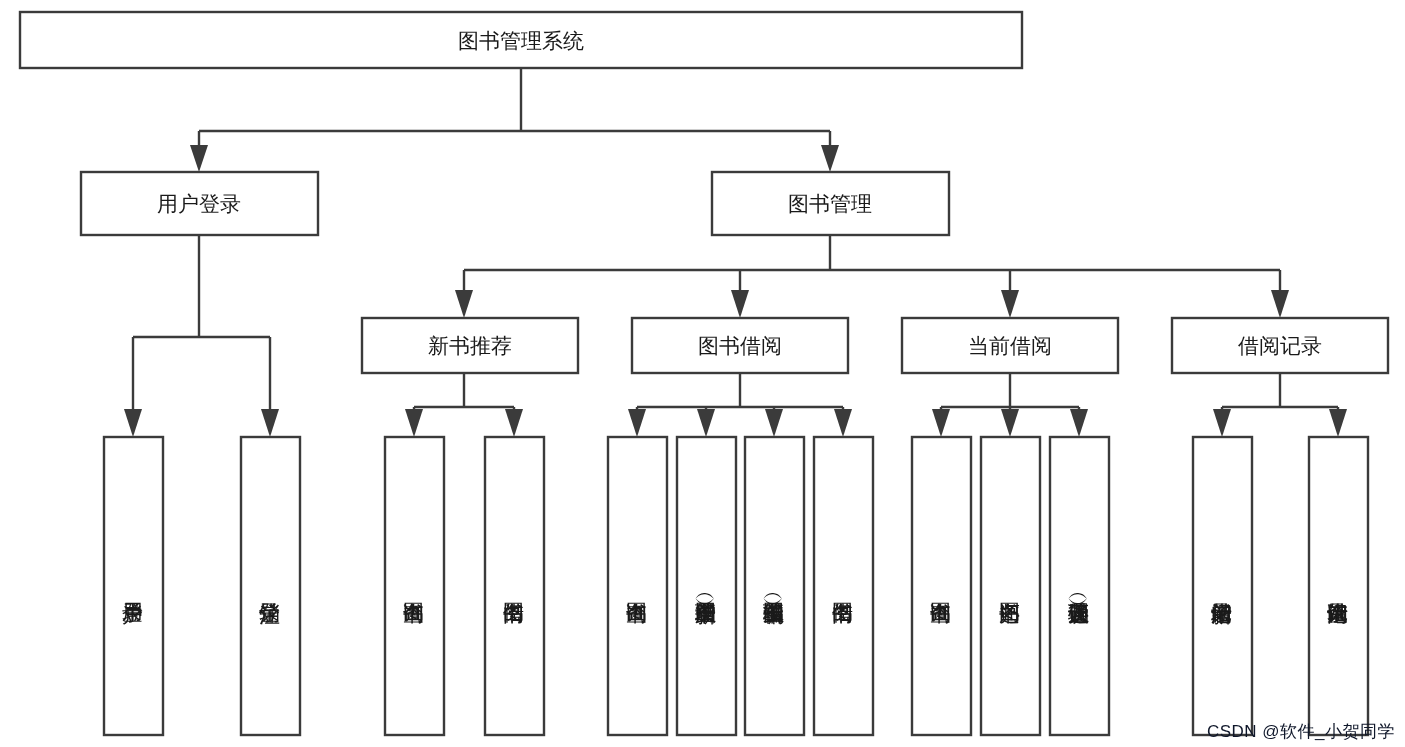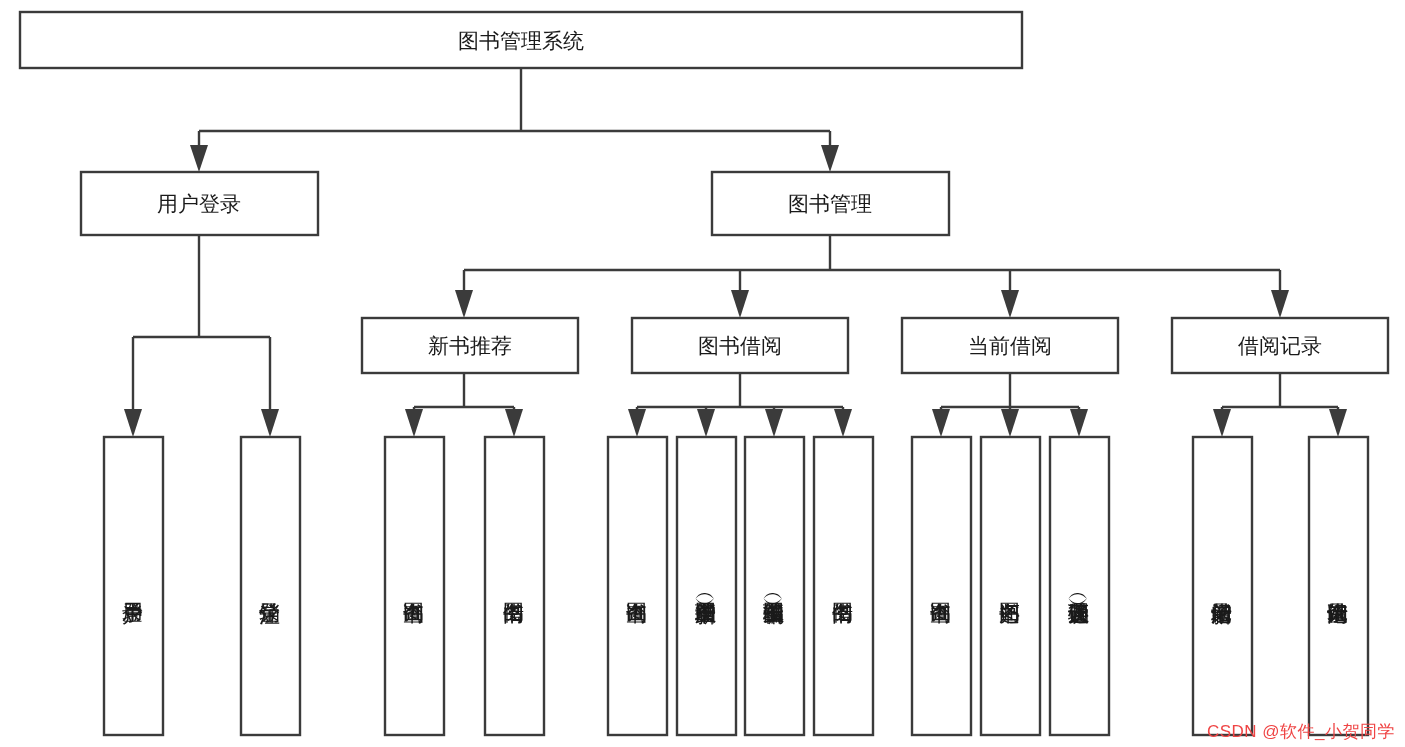--- a/index.html
+++ b/index.html
@@ -55,21 +55,21 @@
     font-size: 21px;
     fill: #1a1a1a;
     text-anchor: middle;
   }
   .watermark-text {
     position: absolute;
     right: 10px;
     bottom: 4px;
     font-family: "Liberation Sans", "DejaVu Sans", sans-serif;
     font-size: 17px;
-    color: #ef4444;
+    color: #0f172a;
     white-space: nowrap;
     letter-spacing: 0.5px;
     user-select: none;
   }
 </style>
 </head>
 <body>
 
 <div id="diagram-root">
 

